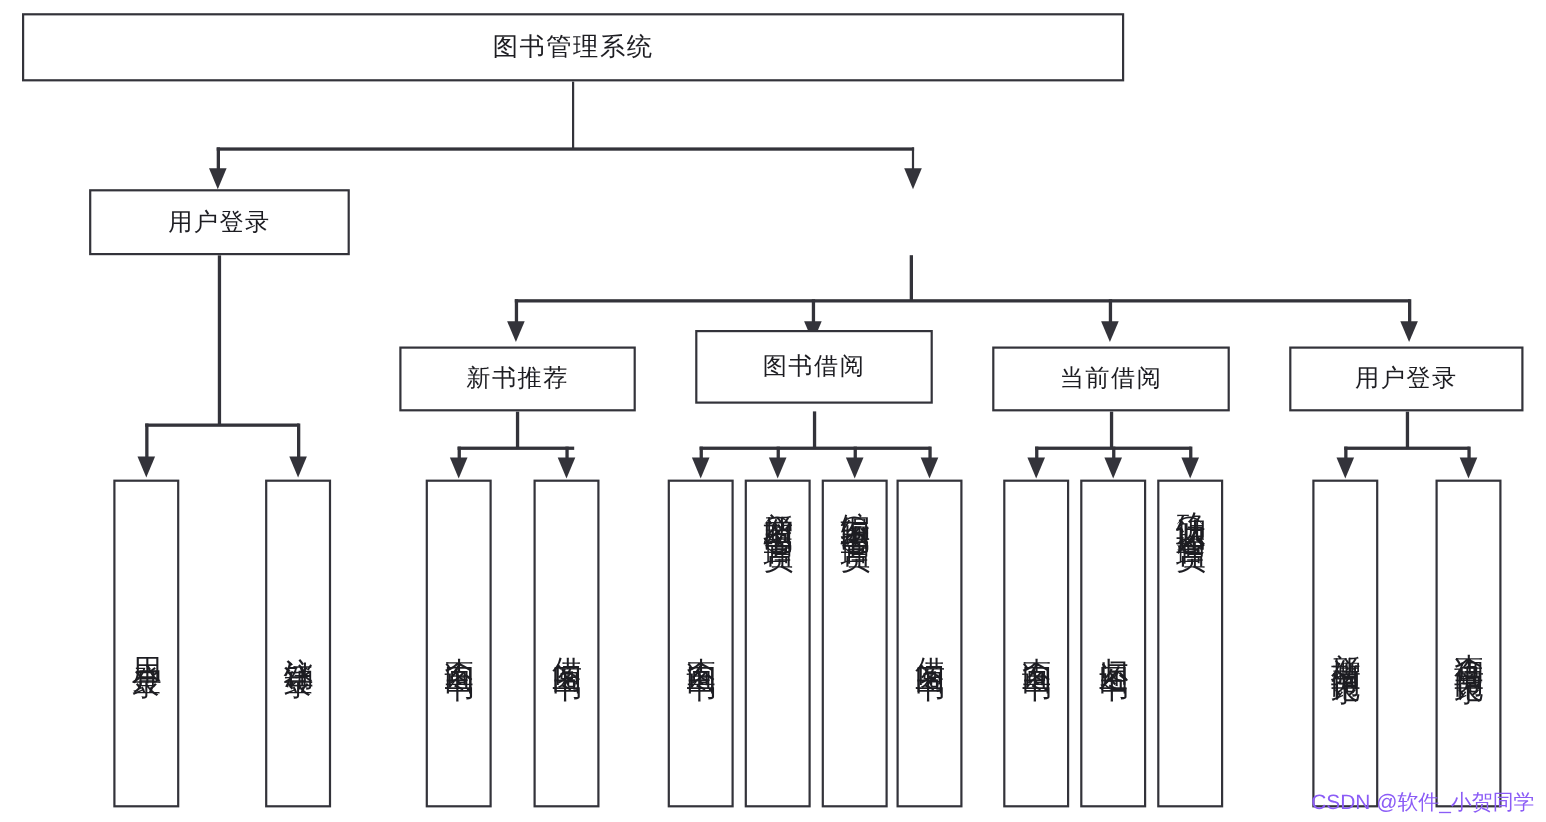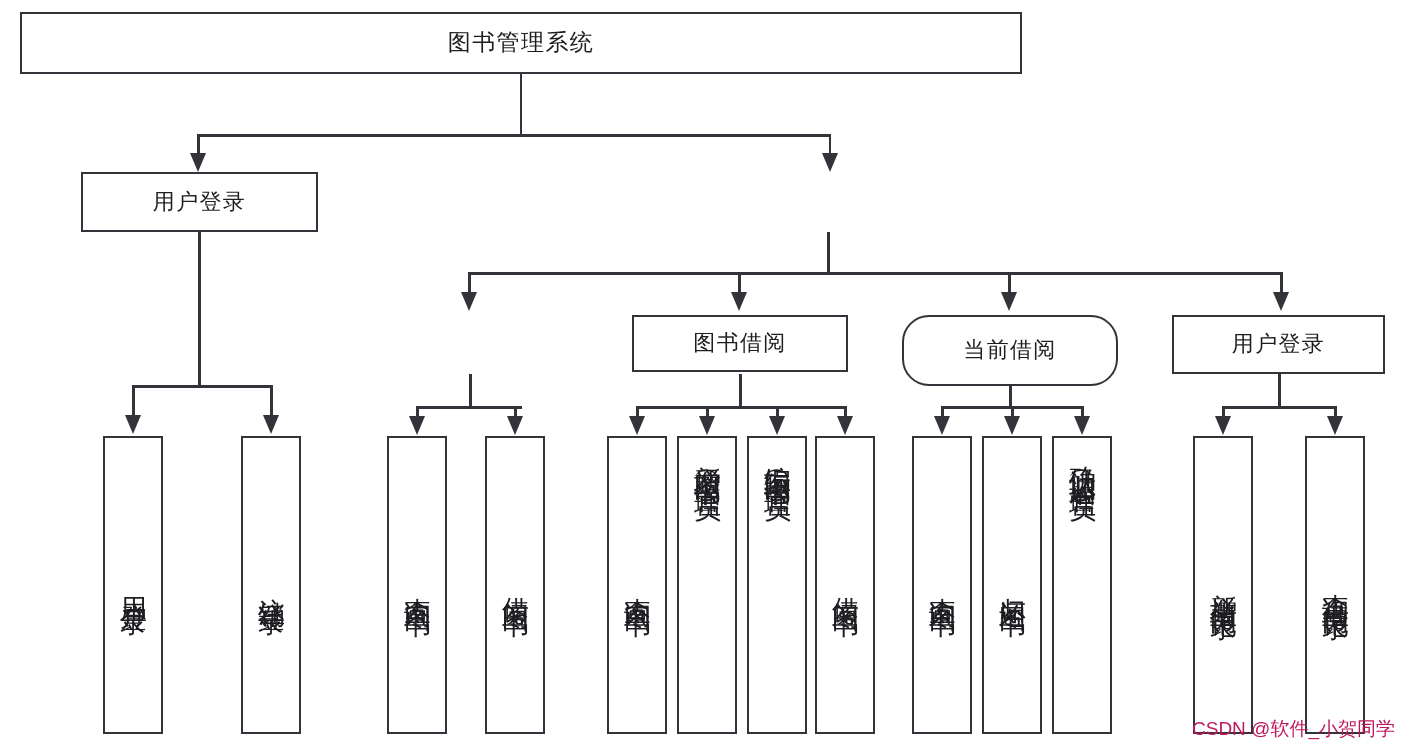--- a/index.html
+++ b/index.html
@@ -76,21 +76,21 @@
     height: 0;
     border-left: 8px solid transparent;
     border-right: 8px solid transparent;
     border-top: 19px solid #33333a;
     z-index: 2;
   }
   
   #watermark {
     position: absolute;
     font-size: 19px;
-    color: #be185d;
+    color: #8b5cf6;
     white-space: nowrap;
     z-index: 5;
     font-family: "Liberation Sans", "DejaVu Sans", sans-serif;
   }
 </style>
 </head>
 <body>
 
 <div id="canvas">
 
@@ -154,24 +154,27 @@
   <div class="arrow" style="left:1327px; top:416px;"></div>
 
   <div class="node root horiz" style="left:20px; top:12px; width:1002px; height:62px;">
     <span class="label">图书管理系统</span>
   </div>
 
   <div class="node horiz" style="left:81px; top:172px; width:237px; height:60px;">
     <span class="label">用户登录</span>
   </div>
 
-  <div class="node horiz" style="left:632px; top:315px; width:216px; height:57px;">
+  <div class="node horiz" style="left:363px; top:315px; width:215px; height:59px;">
+    <span class="label">新书推荐</span>
+  </div>
+  <div class="node horiz" style="left:632px; top:300px; width:216px; height:67px;">
     <span class="label">图书借阅</span>
   </div>
-  <div class="node horiz" style="left:902px; top:315px; width:216px; height:71px;border-radius:27px;">
+  <div class="node horiz" style="left:902px; top:315px; width:216px; height:59px;">
     <span class="label">当前借阅</span>
   </div>
   <div class="node horiz" style="left:1172px; top:315px; width:213px; height:59px;">
     <span class="label">用户登录</span>
   </div>
 
   <div class="node vert center" style="left:103px; top:436px; width:60px; height:298px;">
     <span class="label">用户登录</span>
   </div>
   <div class="node vert center" style="left:241px; top:436px; width:60px; height:298px;">

